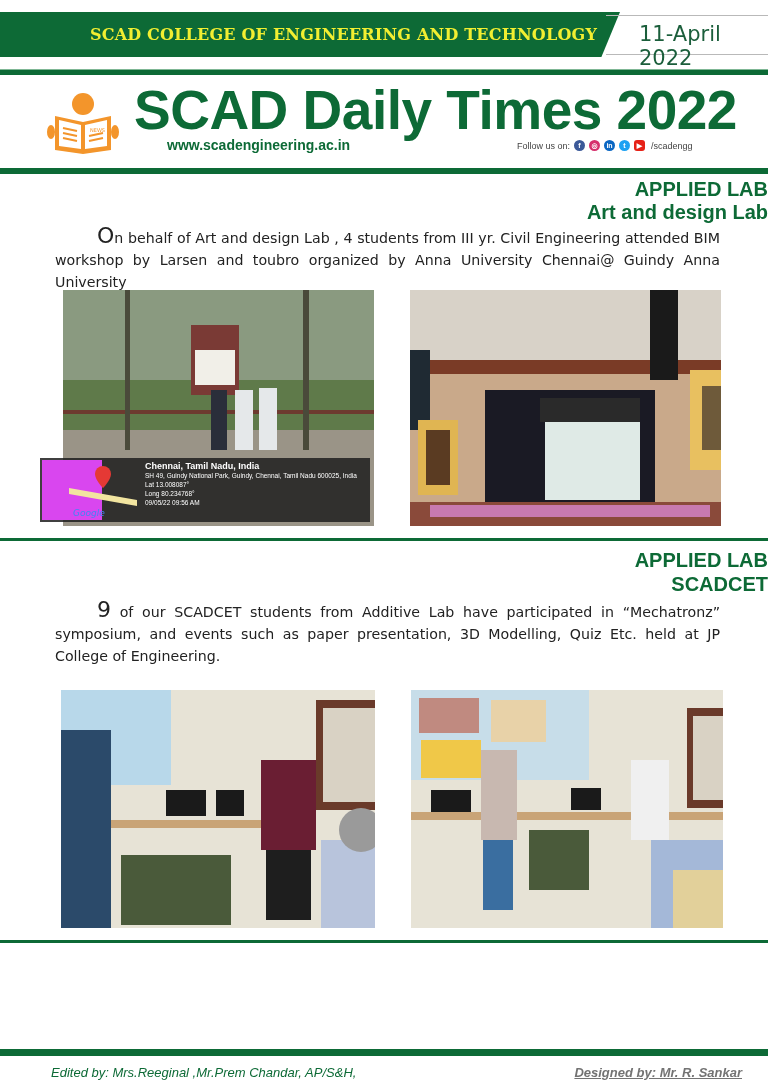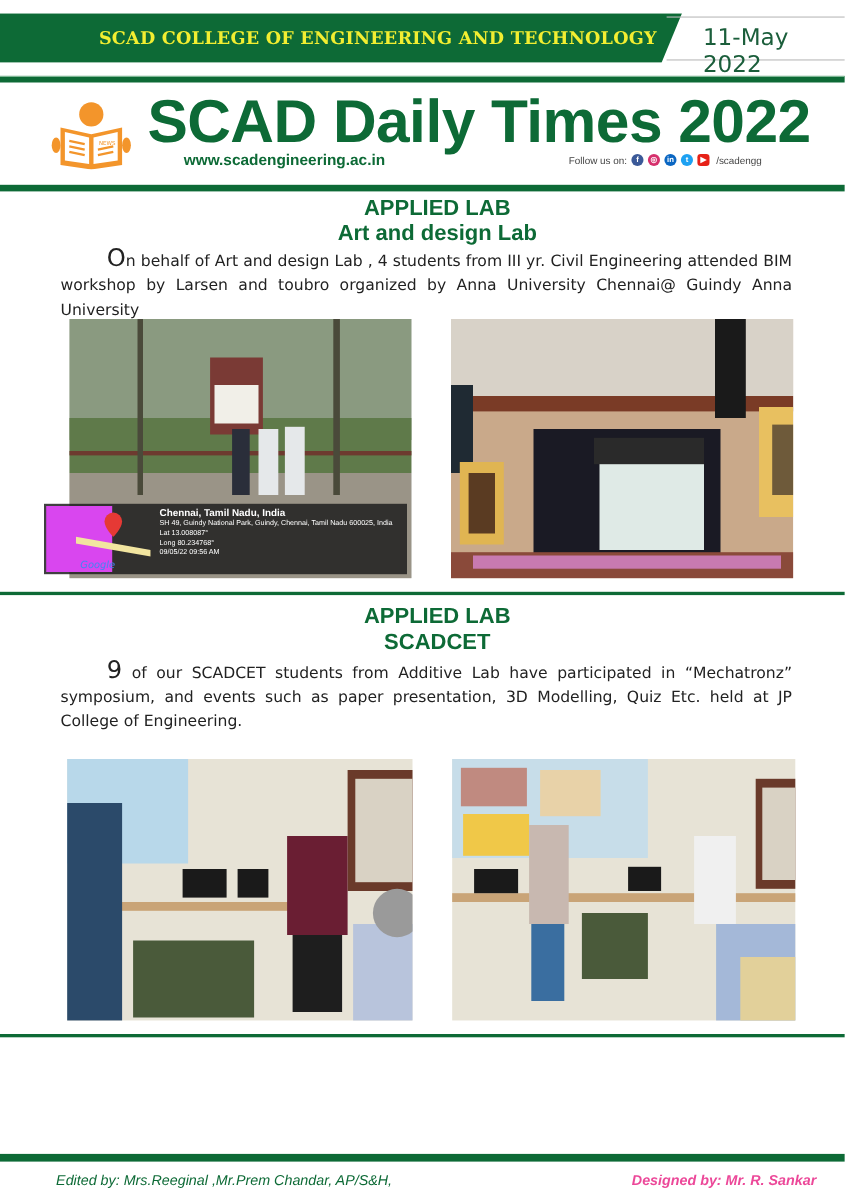--- a/index.html
+++ b/index.html
@@ -18,43 +18,43 @@
   
   .logo { left: 18px; top: 92px; width: 76px; height: 62px; }
   .masthead-title { left: 107px; top: 78px; font-size: 55px; font-weight: bold; color: #0d6a36; letter-spacing: -0.5px; white-space: nowrap; text-align: right; }
   .website { left: 140px; top: 137px; font-size: 14px; color: #0d6a36; font-weight: bold; }
   .follow { left: 490px; top: 140px; font-size: 9px; color: #444; display: flex; align-items: center; gap: 4px; }
   .soc { width: 11px; height: 11px; border-radius: 50%; display: inline-block; color: #fff; font-size: 7px; line-height: 11px; text-align: center; font-weight: bold; }
   .handle { font-size: 9px; color: #444; margin-left: 2px; }
   .rule-top2 { left: 0; top: 168px; width: 768px; height: 6px; background: #0d6a36; }
 
   
-  .sec-heading { left: 0; width: 768px; text-align: center; font-weight: bold; color: #0d6a36; font-size: 20px; line-height: 22px; }
+  .sec-heading { left: 0; width: 768px; text-align: right; font-weight: bold; color: #0d6a36; font-size: 20px; line-height: 22px; }
   .para { left: 28px; width: 692px; font-family: "DejaVu Sans", sans-serif; font-size: 14.2px; color: #222; line-height: 22px; text-align: justify; text-indent: 42px; }
   .para .drop { font-size: 22px; }
 
   .photo { overflow: hidden; }
   .rule-mid { left: 0; top: 538px; width: 768px; height: 3px; background: #0d6a36; }
   .rule-bottom { left: 0; top: 940px; width: 768px; height: 3px; background: #0d6a36; }
   .rule-footer { left: 0; top: 1049px; width: 768px; height: 7px; background: #0d6a36; }
   .footer-left { left: 24px; top: 1065px; font-size: 13px; color: #0d6a36; font-style: italic; font-weight: normal; }
-  .footer-right { right: 26px; top: 1065px; font-size: 13px; color: #ec4899; font-style: italic; font-weight: bold; }
+  .footer-right { right: 26px; top: 1065px; font-size: 13px; color: #737373; font-style: italic; font-weight: bold; text-decoration: underline; }
 
   .gps { left: 40px; top: 458px; width: 330px; height: 64px; background: rgba(30,30,30,0.85); }
   .gps-map { left: 42px; top: 460px; width: 60px; height: 60px; background: #d946ef; font-style: italic; }
   .gps-text { left: 118px; top: 462px; color: #fff; font-size: 6.5px; line-height: 9px; }
   .gps-text .city { font-size: 9px; font-weight: bold; }
 </style>
 </head>
 <body>
 
 <div class="abs banner"></div>
 <div class="abs banner-text">SCAD COLLEGE OF ENGINEERING AND TECHNOLOGY</div>
 <div class="abs date-box"></div>
-<div class="abs date-text">11-May 2022</div>
+<div class="abs date-text">11-April 2022</div>
 <div class="abs rule-top1"></div>
 
 <div class="abs logo">
   <svg width="76" height="62" viewBox="0 0 76 62">
     <circle cx="38" cy="12" r="11" fill="#f3952b"></circle>
     <ellipse cx="6" cy="40" rx="4" ry="7" fill="#f3952b"></ellipse>
     <ellipse cx="70" cy="40" rx="4" ry="7" fill="#f3952b"></ellipse>
     <path d="M10 24 L38 30 L66 24 L66 58 L38 62 L10 58 Z" fill="#f3952b"></path>
     <path d="M14 28 L36 33 L36 57 L14 54 Z" fill="#fff"></path>
     <path d="M40 33 L62 28 L62 54 L40 57 Z" fill="#fff"></path>

